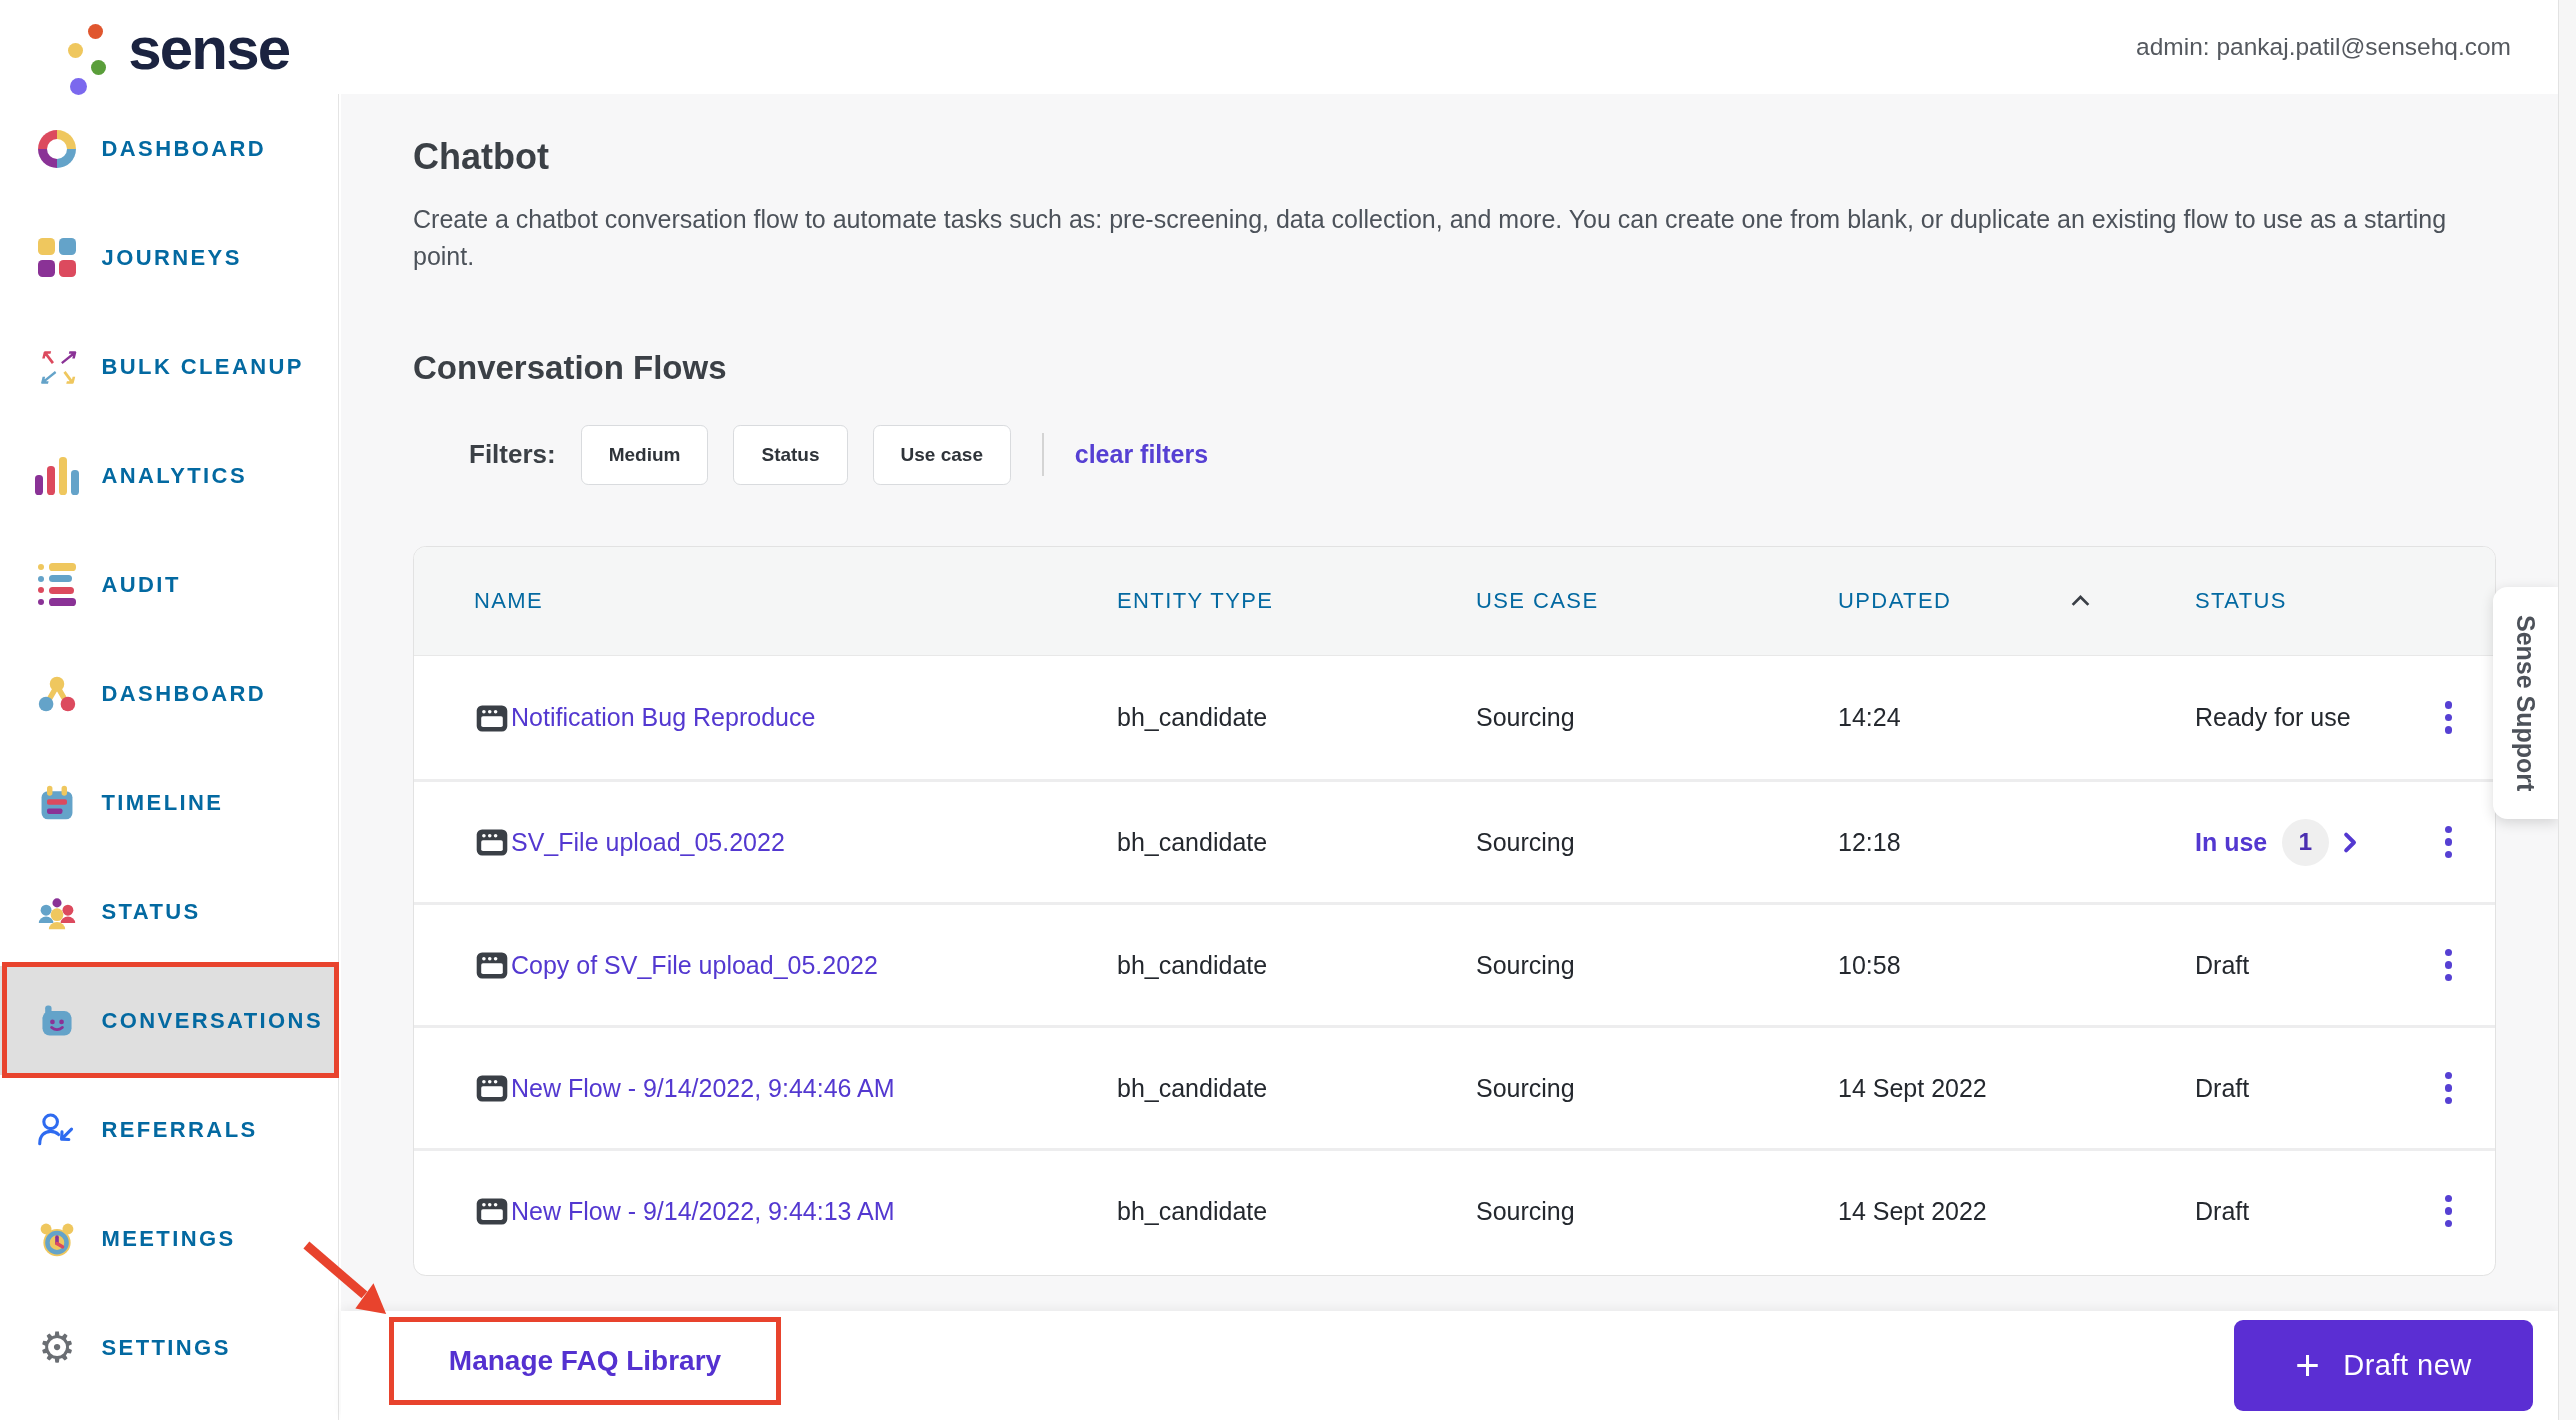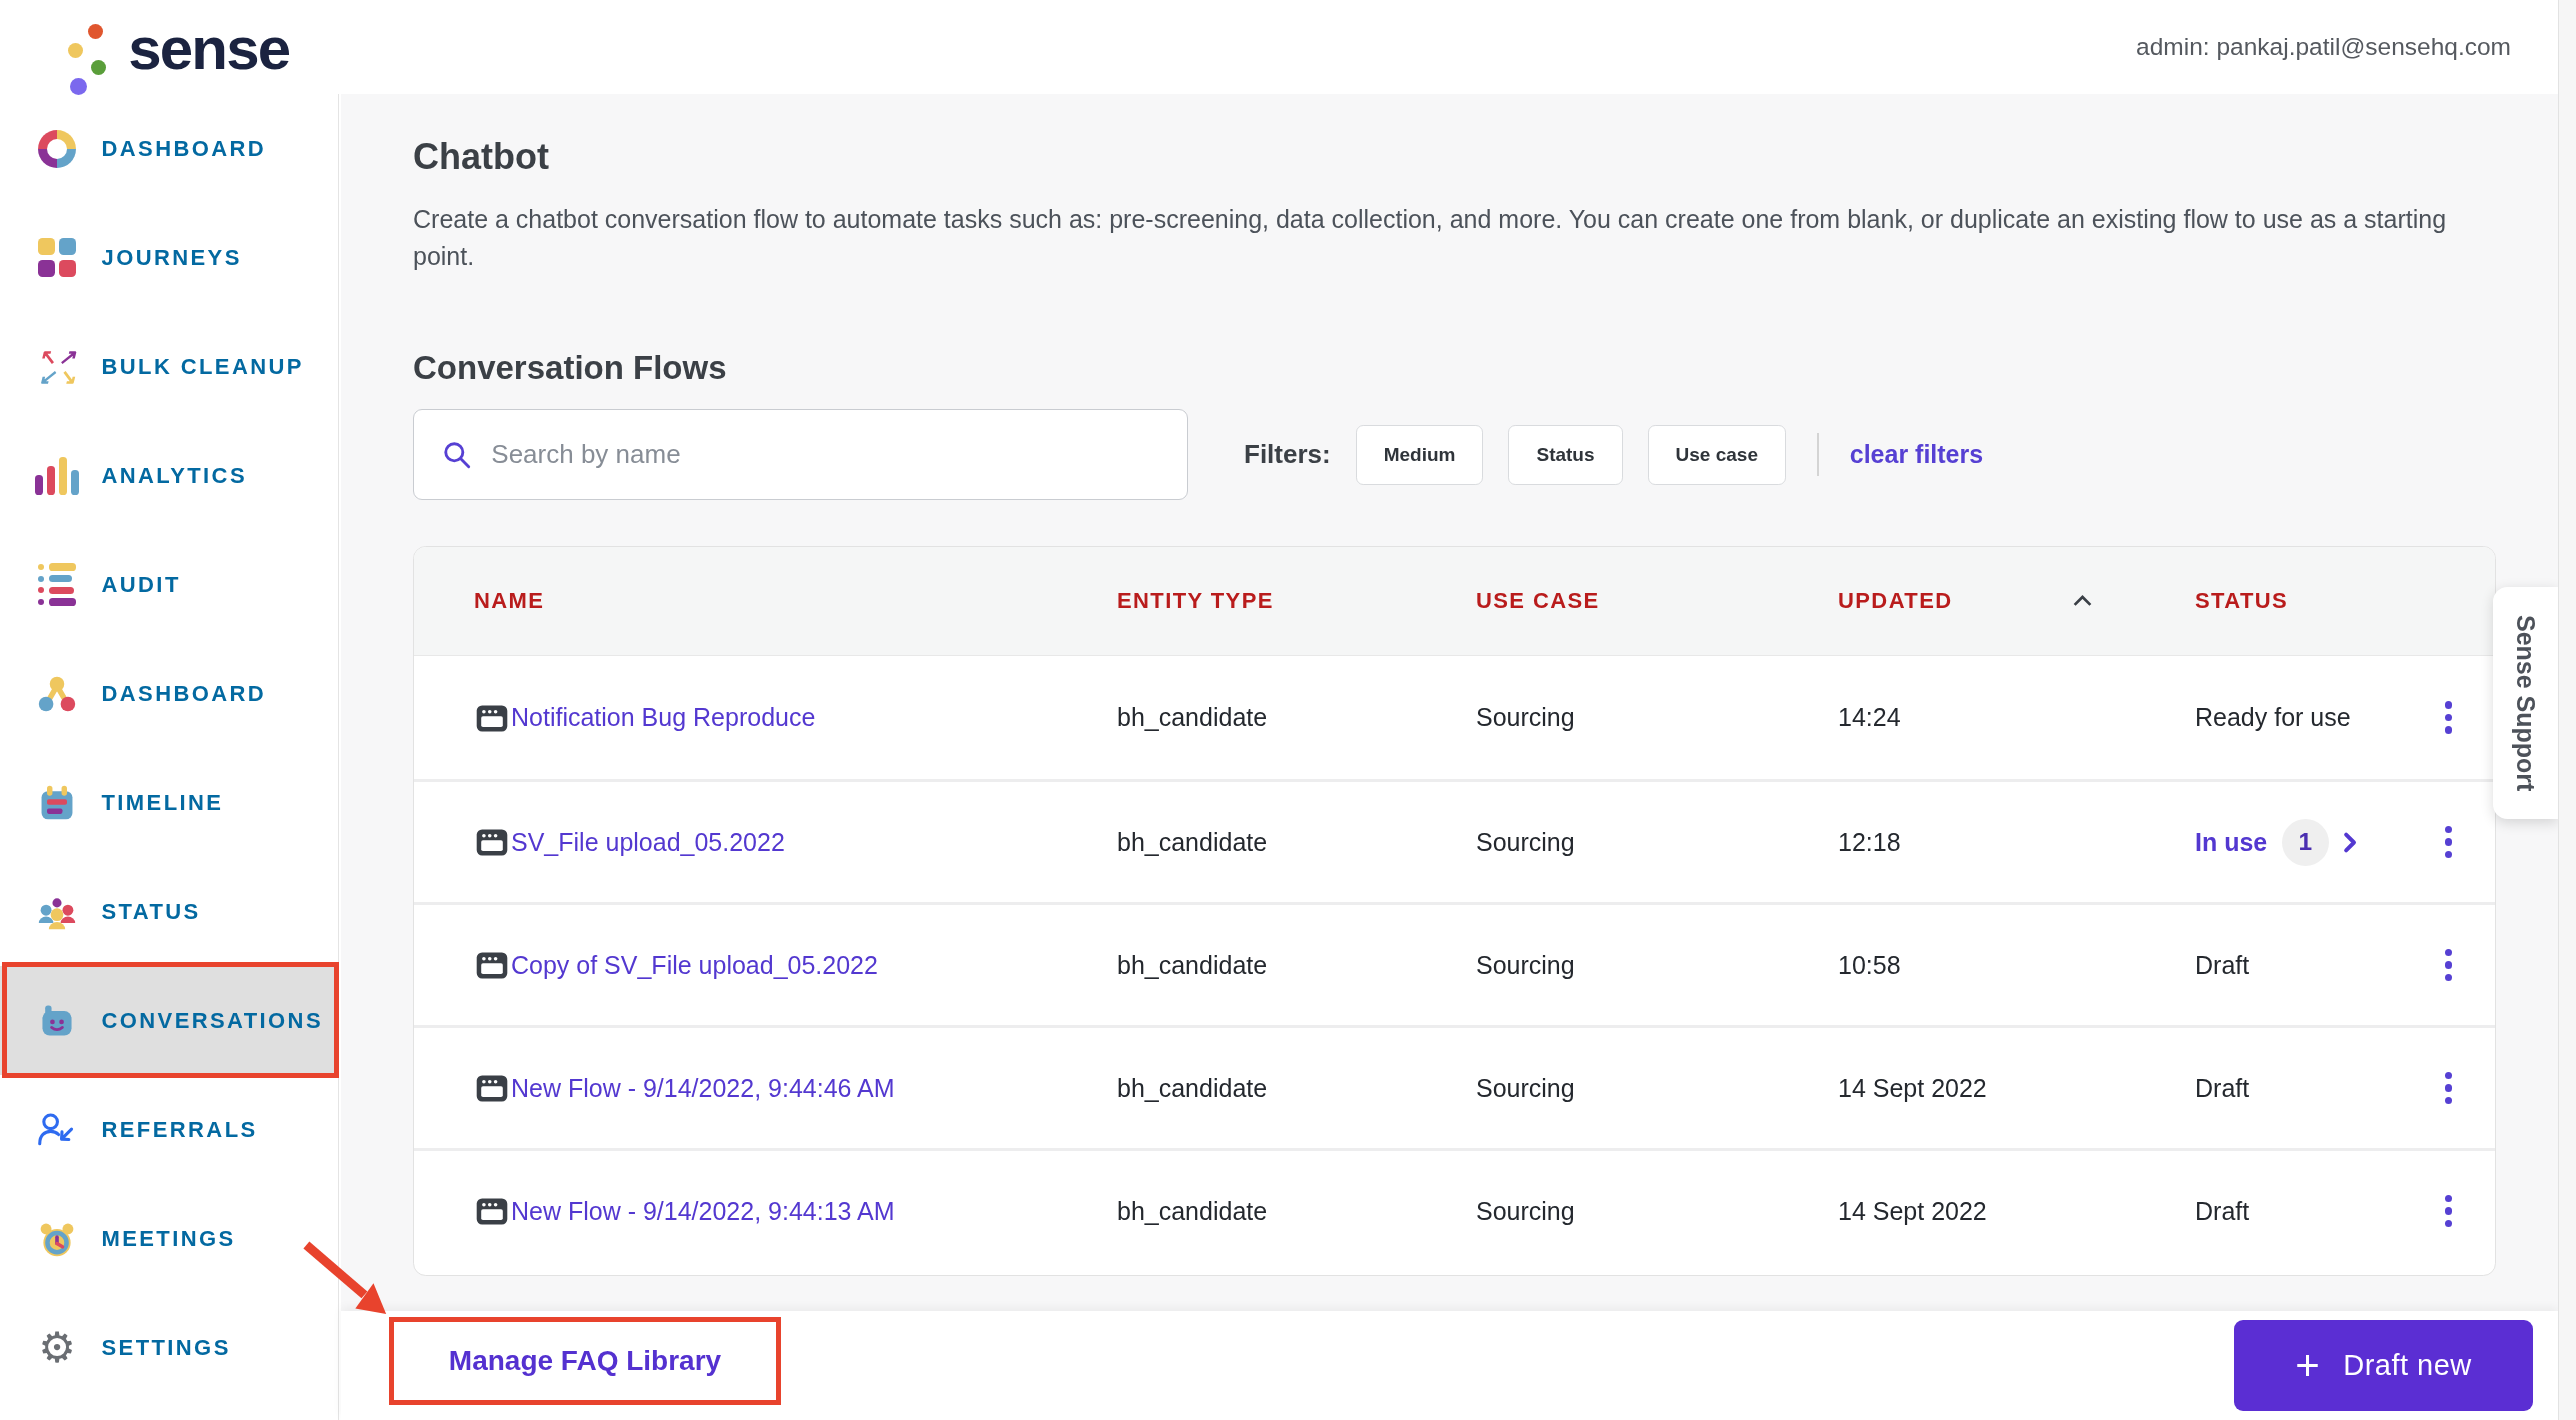--- a/index.html
+++ b/index.html
@@ -61,21 +61,21 @@
   .search-input { border:none; outline:none; background:transparent; font-size:26px; color:#2c3138; margin-left:16.3px; width:100%; font-family:"Liberation Sans", sans-serif; }
   .search-input::placeholder { color:#878d96; }
   .filters-label { margin-left:56px; font-size:26px; font-weight:bold; color:#3b4046; }
   .filter-btn { margin-left:25px; height:60px; padding:0 27px; background:#fff; border:1.8px solid #d9dbde; border-radius:7.2px; font-size:19px; font-weight:bold; color:#2f343a; display:flex; align-items:center; cursor:pointer; font-family:"Liberation Sans", sans-serif; }
   .filters-divider { width:1.8px; height:43px; background:#d4d4d4; margin-left:31px; }
   .clear-filters { margin-left:31px; font-size:25px; font-weight:bold; color:#5640d3; cursor:pointer; }
 
   
   .table-card { position:absolute; left:72px; top:452px; width:2083px; height:730px; background:#fff; border:1.8px solid #e2e2e2; border-radius:12.7px; overflow:hidden; }
   .t-head { height:109px; background:#f5f6f6; display:grid; grid-template-columns:643px 359px 362px 357px 234px 1fr; align-items:center; padding-left:60px; border-bottom:1.8px solid #e8e8e8; }
-  .t-head .th { font-size:22px; font-weight:bold; color:#b91c1c; letter-spacing:1.4px; display:flex; align-items:center; cursor:pointer; }
+  .t-head .th { font-size:22px; font-weight:normal; color:#0369a1; letter-spacing:1.4px; display:flex; align-items:center; cursor:pointer; }
   .sort-icon { width:27px; height:27px; margin-left:116px; }
   .t-row { height:123px; display:grid; grid-template-columns:643px 359px 362px 357px 234px 1fr; align-items:center; padding-left:60px; border-top:3.6px solid #ededee; }
   .t-row:first-of-type { border-top:none; }
   .name-cell { display:flex; align-items:center; }
   .name-cell svg { width:36px; height:36px; flex:0 0 36px; }
   .flow-link { margin-left:1px; font-size:25px; font-weight:normal; color:#5338d0; cursor:pointer; white-space:nowrap; }
   .cell { font-size:25px; color:#24282e; }
   .status-plain { font-size:25px; color:#24282e; }
   .status-inuse { display:flex; align-items:center; cursor:pointer; }
   .status-inuse .txt { font-size:25px; font-weight:bold; color:#5338d0; }
@@ -264,27 +264,20 @@
     <div class="sidebar-annotation"></div>
   </aside>
 
   <div class="main-bg"></div>
   <main class="main">
     <h1 class="page-title">Chatbot</h1>
     <p class="page-desc">Create a chatbot conversation flow to automate tasks such as: pre-screening, data collection, and more. You can create one from blank, or duplicate an existing flow to use as a starting point.</p>
     <h2 class="section-title">Conversation Flows</h2>
 
     <div class="controls">
-      <div class="search-box">
-        <svg viewBox="0 0 40 40" fill="none" stroke="#5640d3" stroke-width="3.2">
-          <circle cx="17" cy="17" r="9.5"></circle>
-            <path d="M24.5 24.5 L33 33" stroke-linecap="round"></path>
-        </svg>
-        <input class="search-input" type="text" placeholder="Search by name" style="">
-      </div>
       <span class="filters-label">Filters:</span>
       <span id="filter-buttons" style="display:flex">
           <button class="filter-btn">Medium</button>
           <button class="filter-btn">Status</button>
           <button class="filter-btn">Use case</button>
         </span>
       <span class="filters-divider"></span>
       <span class="clear-filters">clear filters</span>
     </div>
 

